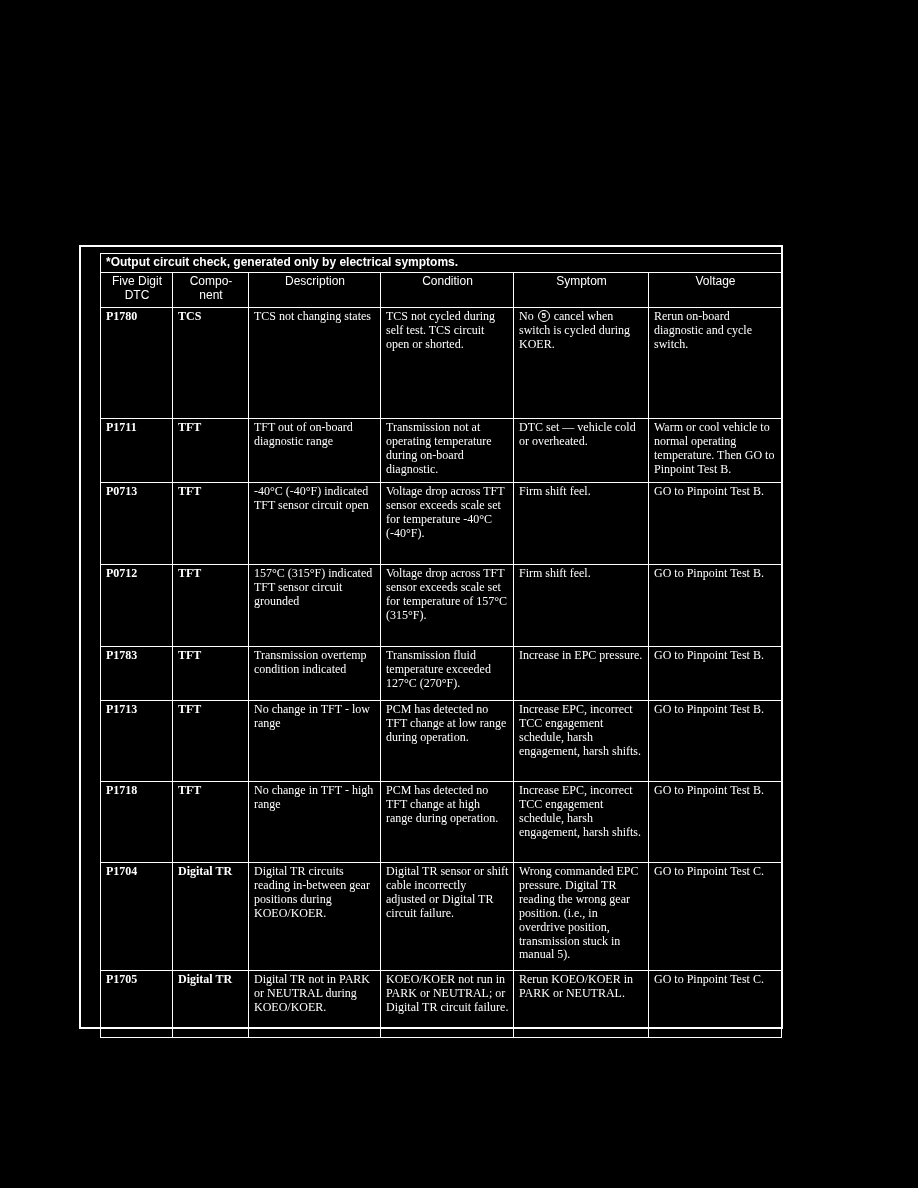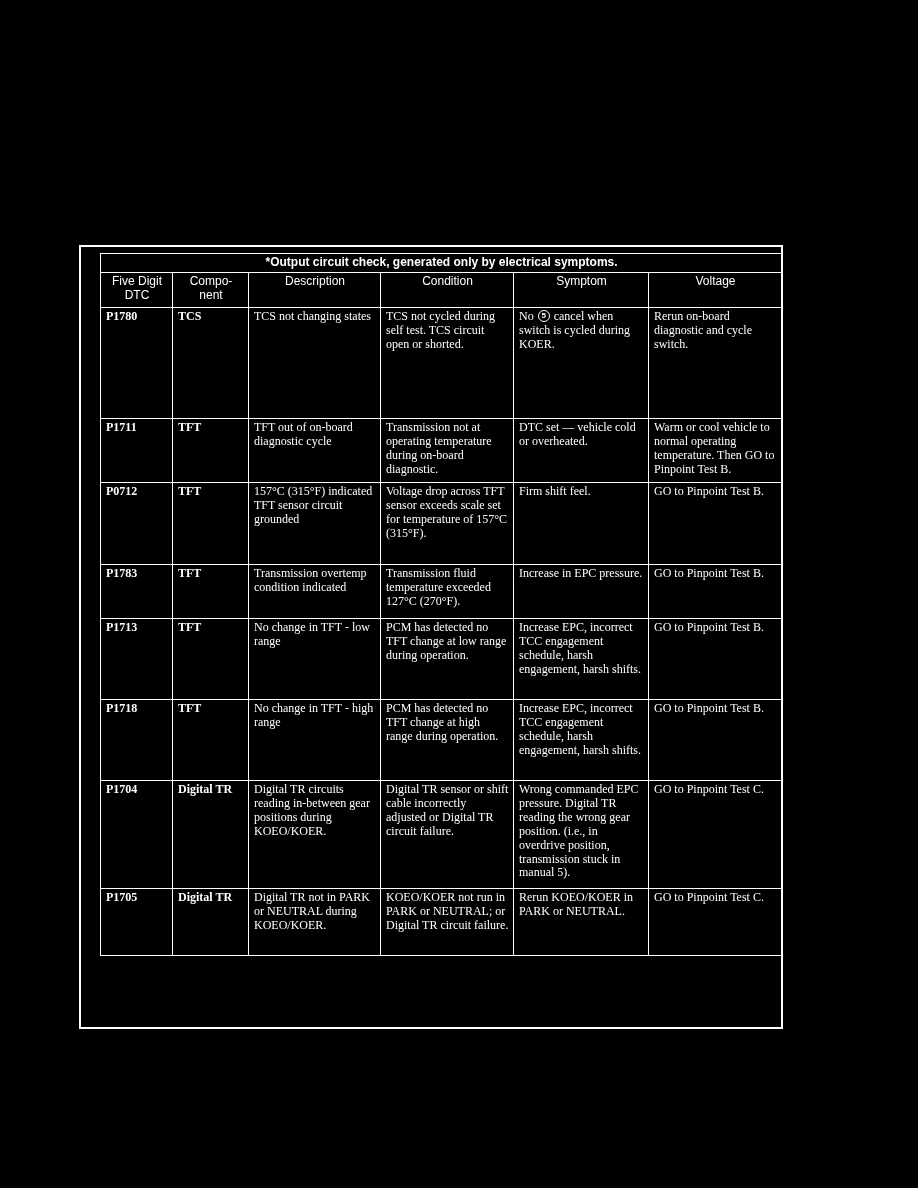--- a/index.html
+++ b/index.html
@@ -28,21 +28,21 @@
     vertical-align:top;
     padding:2px 4px 2px 5px;
     font-size:12px;
     line-height:1.16;
     overflow:hidden;
   }
   td.note{
     font-family:"Liberation Sans",sans-serif;
     font-weight:bold;
     font-size:12.5px;
-    text-align:center;
+    text-align:left;
     vertical-align:middle;
     height:14px;
     padding:1px 2px;
   }
   th{
     font-family:"Liberation Sans",sans-serif;
     font-weight:normal;
     font-size:12.5px;
     text-align:center;
     vertical-align:bottom;
@@ -110,26 +110,34 @@
         <td class="c-comp">TCS</td>
         <td>TCS not changing states</td>
         <td>TCS not cycled during self test. TCS circuit open or shorted.</td>
         <td><span>No</span> <span class="od-icon"><span class="od-glyph">5</span></span> <span>cancel when switch is cycled during KOER.</span></td>
         <td>Rerun on-board diagnostic and cycle switch.</td>
       </tr>
 
       <tr class="h1">
         <td class="c-dtc">P1711</td>
         <td class="c-comp">TFT</td>
-        <td>TFT out of on-board diagnostic cycle</td>
+        <td>TFT out of on-board diagnostic range</td>
         <td>Transmission not at operating temperature during on-board diagnostic.</td>
         <td>DTC set — vehicle cold or overheated.</td>
         <td>Warm or cool vehicle to normal operating temperature. Then GO to Pinpoint Test B.</td>
       </tr>
 
+      <tr class="h2">
+        <td class="c-dtc">P0713</td>
+        <td class="c-comp">TFT</td>
+        <td>-40°C (-40°F) indicated TFT sensor circuit open</td>
+        <td>Voltage drop across TFT sensor exceeds scale set for temperature -40°C (-40°F).</td>
+        <td>Firm shift feel.</td>
+        <td>GO to Pinpoint Test B.</td>
+      </tr>
 
       <tr class="h3">
         <td class="c-dtc">P0712</td>
         <td class="c-comp">TFT</td>
         <td>157°C (315°F) indicated TFT sensor circuit grounded</td>
         <td>Voltage drop across TFT sensor exceeds scale set for temperature of 157°C (315°F).</td>
         <td>Firm shift feel.</td>
         <td>GO to Pinpoint Test B.</td>
       </tr>
 

